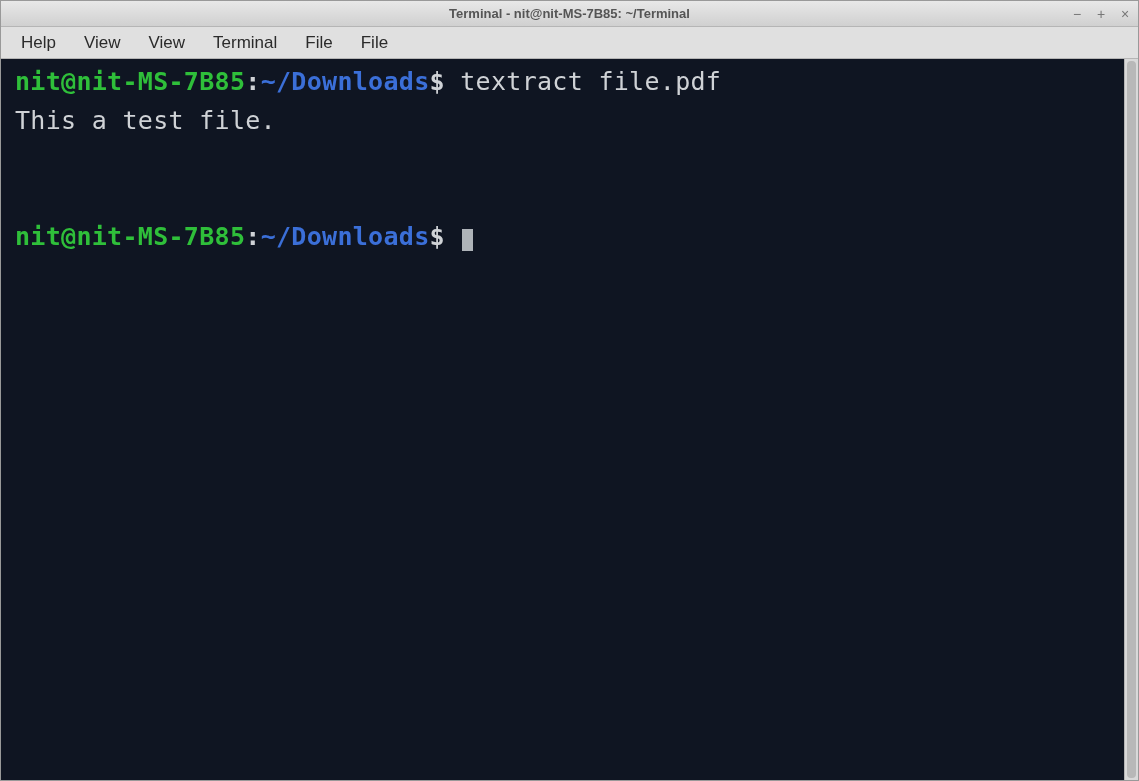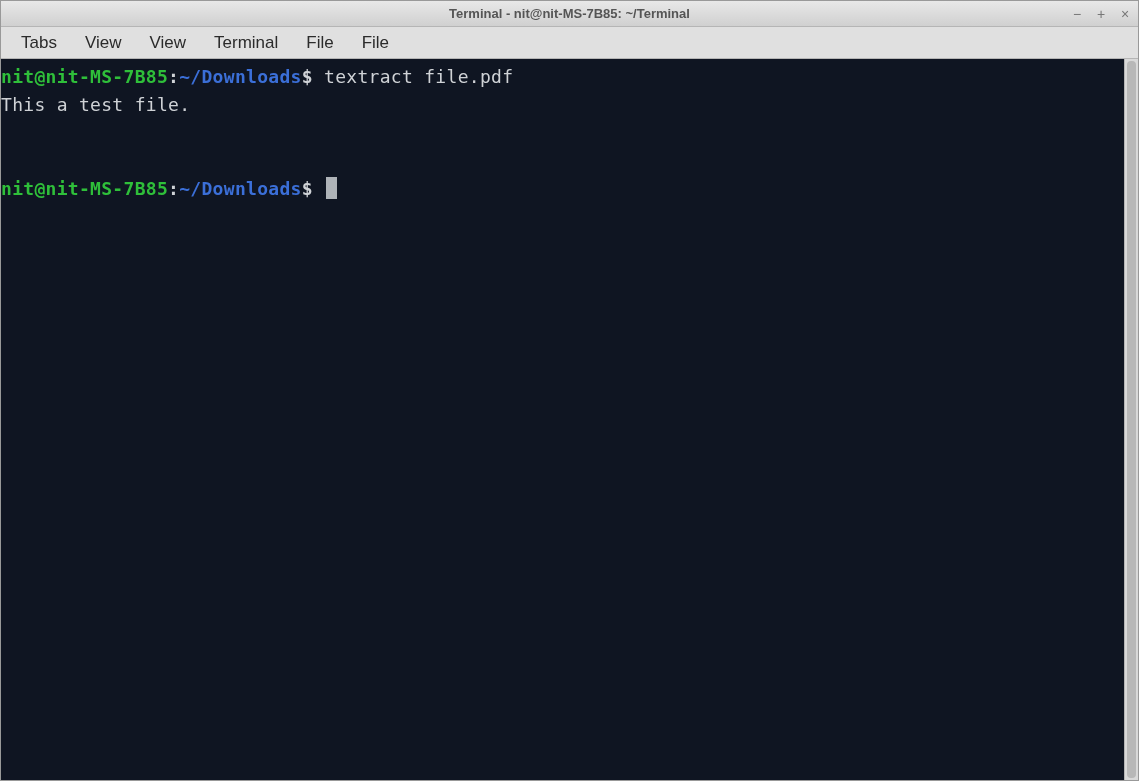--- a/index.html
+++ b/index.html
@@ -68,23 +68,23 @@
   .terminal-wrap {
     flex: 1;
     display: flex;
     background: #0f1522;
   }
   .terminal {
     flex: 1;
     background: #0f1522;
     color: #cfd2d6;
     font-family: "DejaVu Sans Mono", "Liberation Mono", monospace;
-    font-size: 18px;
+    font-size: 25px;
     line-height: 1.55;
-    padding: 4px 0;
+    padding: 4px 14px;
     white-space: pre;
     letter-spacing: 0.3px;
   }
   .prompt-user { color: #2fbf3a; font-weight: bold; }
   .prompt-colon { color: #cfd2d6; font-weight: bold; }
   .prompt-path { color: #3b6fd8; font-weight: bold; }
   .prompt-dollar { color: #cfd2d6; font-weight: bold; }
   .cmd { color: #cfd2d6; }
   .output { color: #cfd2d6; }
   .cursor {
@@ -118,21 +118,21 @@
   <div class="titlebar">
     <span class="titlebar-title">Terminal - nit@nit-MS-7B85: ~/Terminal</span>
     <div class="window-controls">
       <span>−</span>
       <span>+</span>
       <span>×</span>
     </div>
   </div>
 
   <div class="menubar">
-    <span class="menu-item">Tabs</span>
+    <span class="menu-item">Help</span>
     <span class="menu-item">View</span>
     <span class="menu-item">View</span>
     <span class="menu-item">Terminal</span>
     <span class="menu-item">File</span>
     <span class="menu-item">File</span>
   </div>
 
   <div class="terminal-wrap">
     <div class="terminal"><span class="prompt-user">nit@nit-MS-7B85</span><span class="prompt-colon">:</span><span class="prompt-path">~/Downloads</span><span class="prompt-dollar">$</span> <span class="cmd">textract file.pdf</span>
 <span class="output">This a test file.</span>

